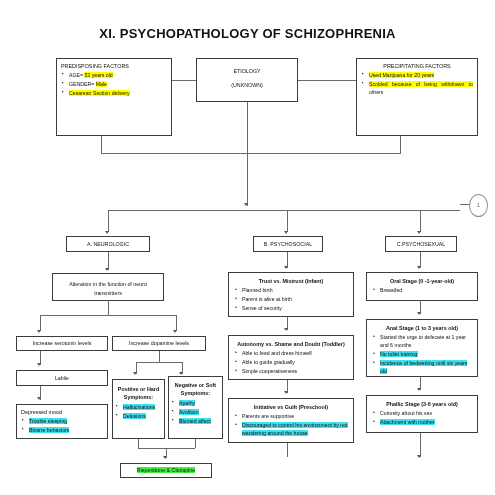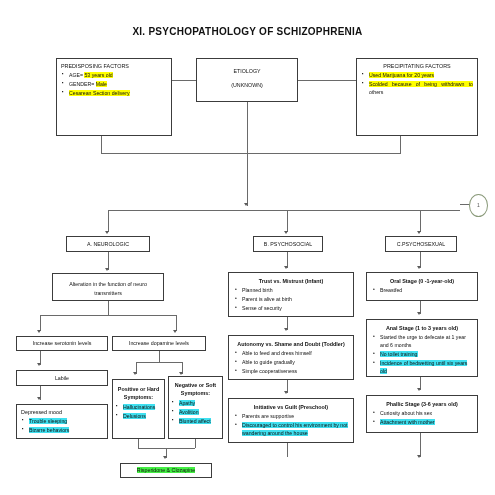--- a/index.html
+++ b/index.html
@@ -9,21 +9,21 @@
     font-family:"Liberation Sans","DejaVu Sans",sans-serif;
     color:#111;
     overflow:hidden;
   }
   #root{position:relative;width:495px;height:495px;}
 
   .ttl{
     position:absolute;
     left:0;top:26px;width:495px;
     text-align:center;
-    font-size:10px;
+    font-size:13px;
     font-weight:bold;
     letter-spacing:.25px;
     color:#111;
   }
 
   .bx{
     position:absolute;
     box-sizing:border-box;
     border:1px solid #3c3c3c;
     background:#fff;

